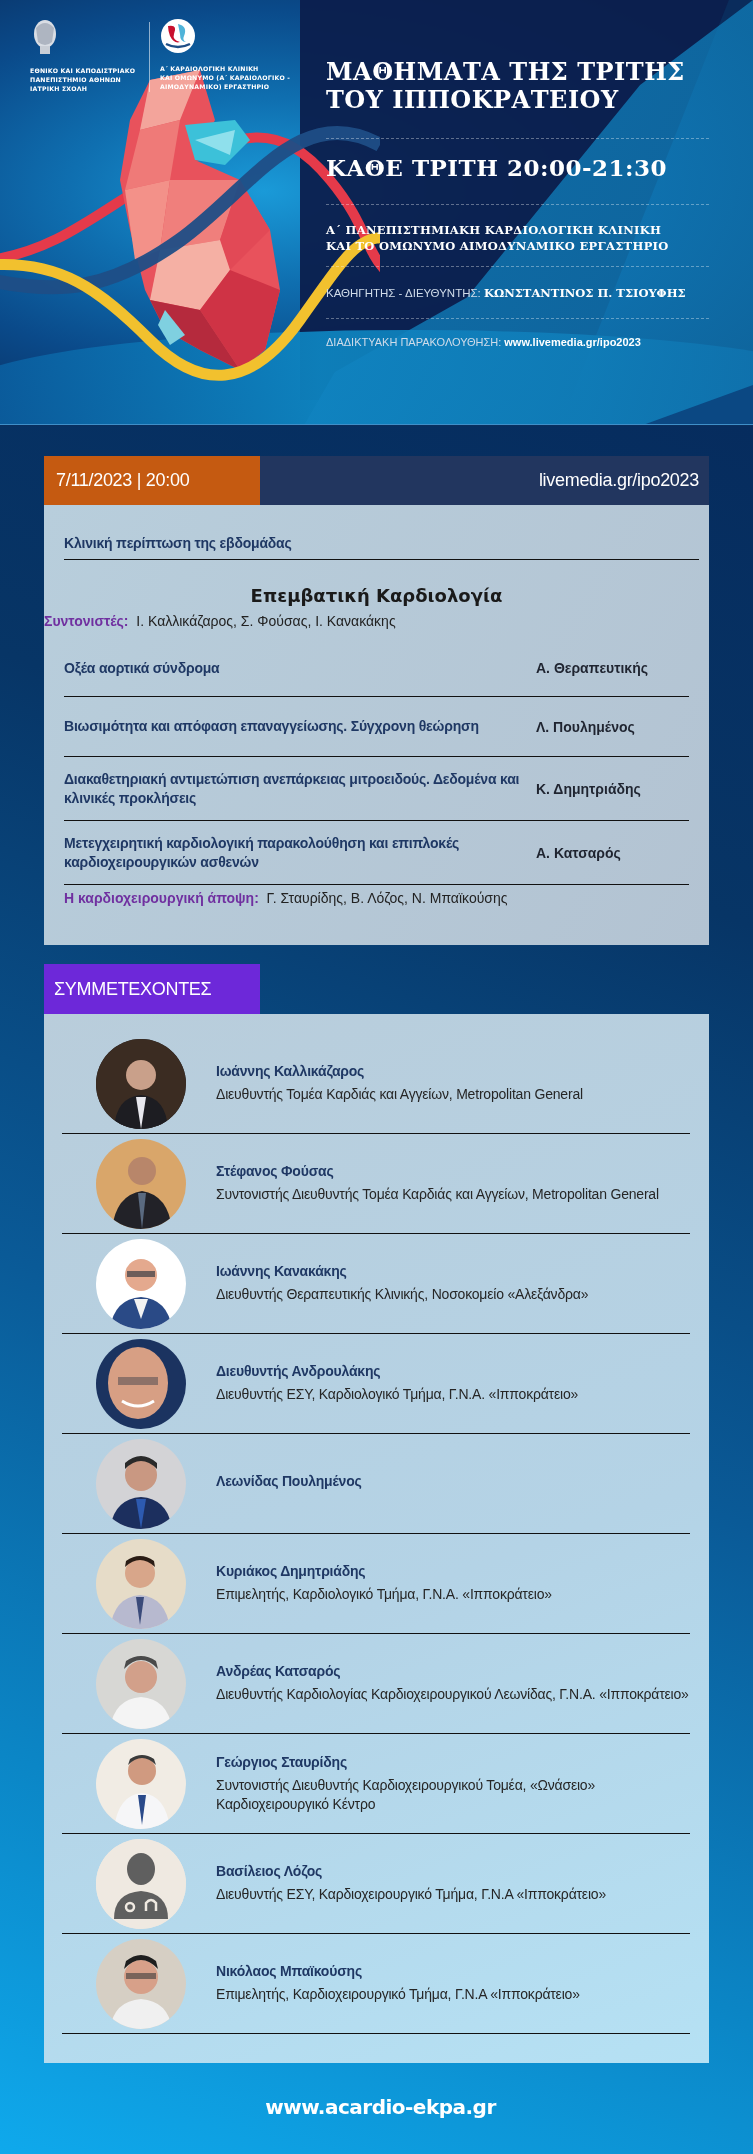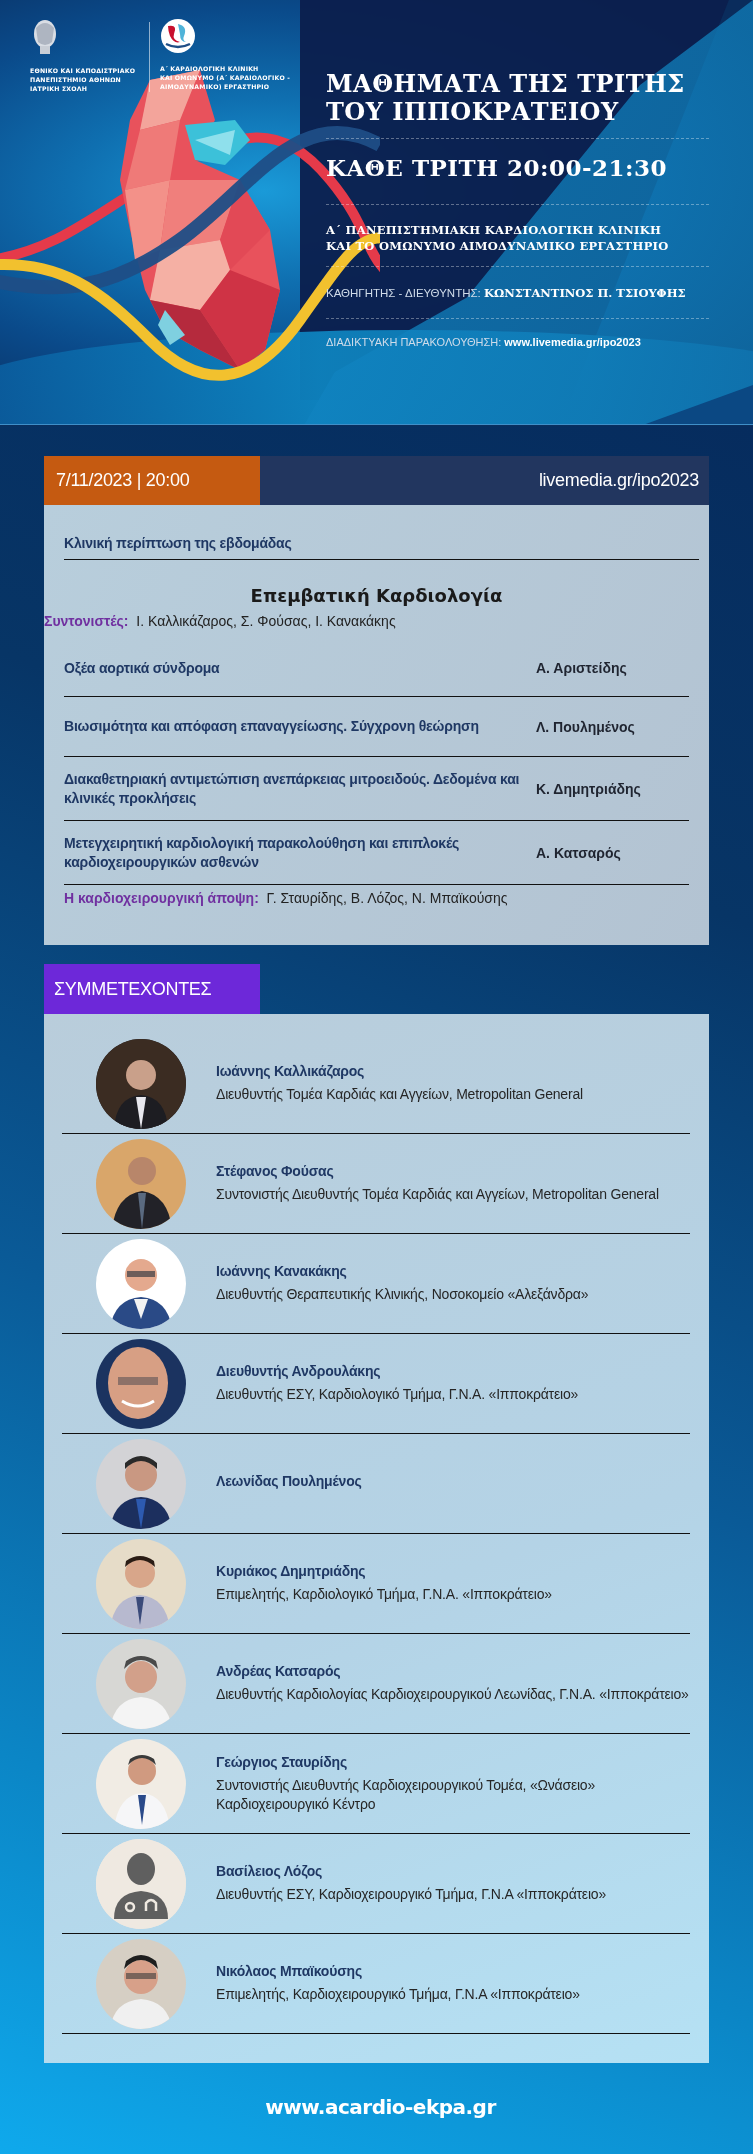--- a/index.html
+++ b/index.html
@@ -52,21 +52,21 @@
   .logo-mark {
     width: 30px; height: 38px; margin-bottom: 6px;
   }
   .logo-text {
     font-family: "DejaVu Sans", sans-serif;
     color: #fff; font-size: 6.2px; line-height: 9px; font-weight: bold; letter-spacing: .2px;
   }
   .heart-art { position: absolute; left: 0; top: 60px; width: 380px; height: 340px; }
 
   .header-title {
-    position: absolute; left: 326px; top: 70px; width: 420px;
+    position: absolute; left: 326px; top: 58px; width: 420px;
     font-family: "DejaVu Serif", serif; font-weight: bold;
     color: #fff; font-size: 24px; line-height: 28px; letter-spacing: .5px;
   }
   .dotted {
     position: absolute; left: 326px; width: 383px; height: 0;
     border-top: 1px dashed rgba(255,255,255,.35);
   }
   .header-when {
     position: absolute; left: 326px; top: 154px;
     font-family: "DejaVu Serif", serif; font-weight: bold;
@@ -245,21 +245,21 @@
 <div class="card-body">
   <div class="case-title">Κλινική περίπτωση της εβδομάδας</div>
   <div class="session-title">Επεμβατική Καρδιολογία</div>
   <div class="coord-line">
     <span class="purple">Συντονιστές:</span>&nbsp;
     <span>Ι. Καλλικάζαρος, Σ. Φούσας, Ι. Κανακάκης</span>
   </div>
 
   <div class="talk" style="top:135px;height:57px;">
     <div class="talk-topic">Οξέα αορτικά σύνδρομα</div>
-    <div class="talk-speaker">Α. Αριστείδης</div>
+    <div class="talk-speaker">Α. Θεραπευτικής</div>
   </div>
   <div class="talk" style="top:192px;height:60px;">
     <div class="talk-topic">Βιωσιμότητα και απόφαση επαναγγείωσης. Σύγχρονη θεώρηση</div>
     <div class="talk-speaker">Λ. Πουλημένος</div>
   </div>
   <div class="talk" style="top:252px;height:64px;">
     <div class="talk-topic">Διακαθετηριακή αντιμετώπιση ανεπάρκειας μιτροειδούς. Δεδομένα και κλινικές προκλήσεις</div>
     <div class="talk-speaker">Κ. Δημητριάδης</div>
   </div>
   <div class="talk" style="top:316px;height:64px;">

